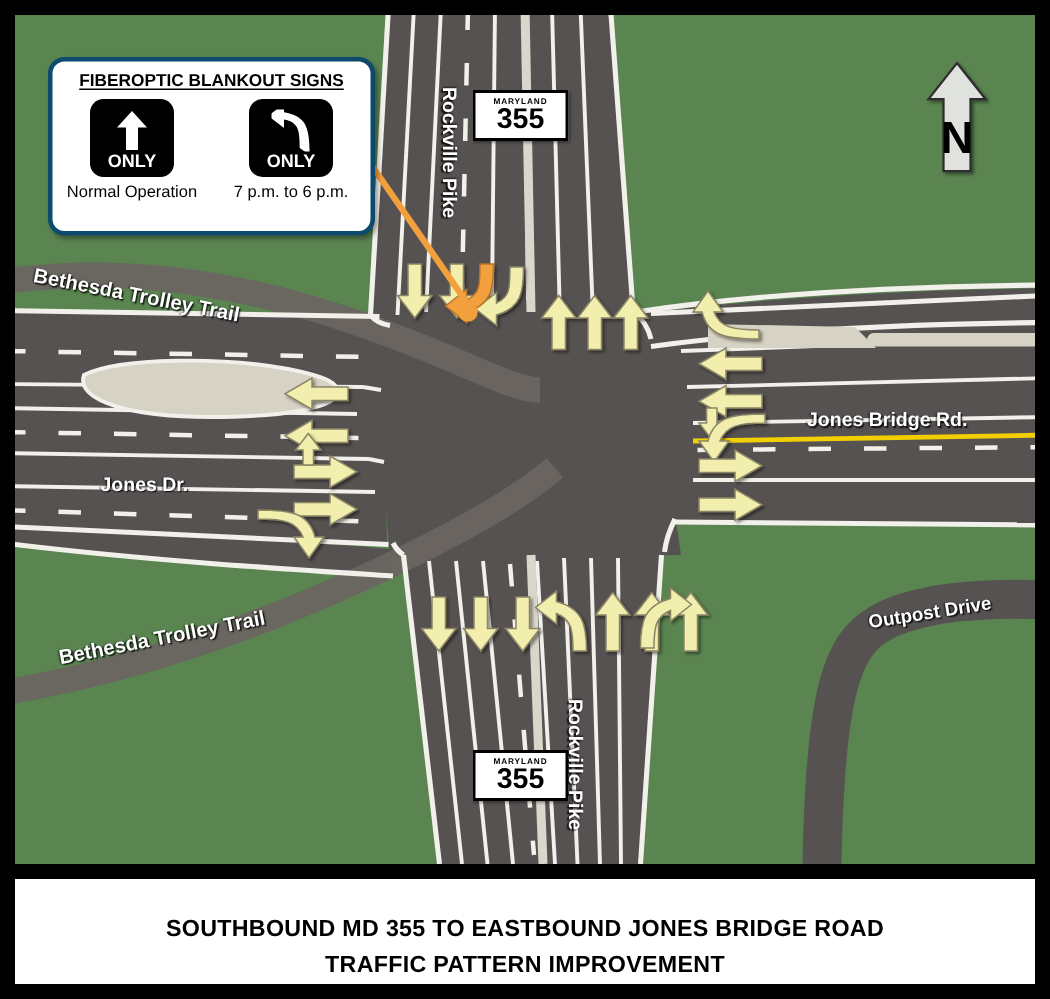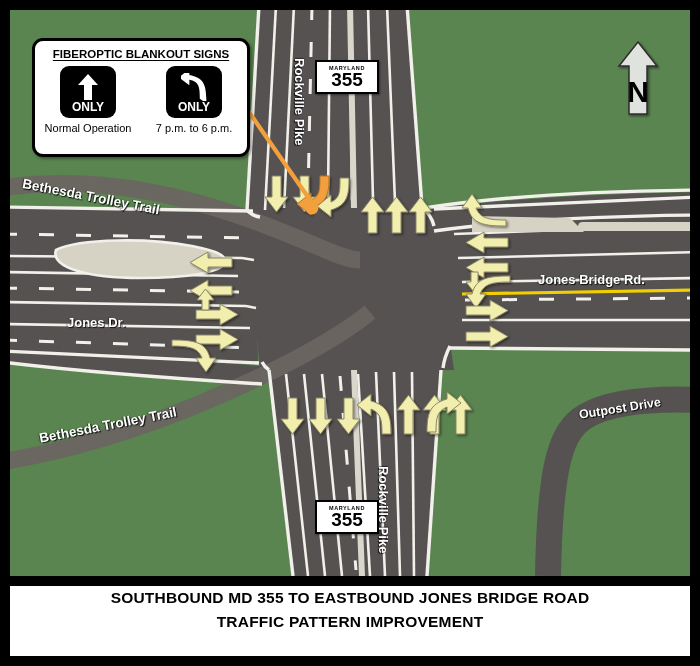--- a/index.html
+++ b/index.html
@@ -5,26 +5,26 @@
   html,body{margin:0;padding:0;background:#000;}
   body{width:700px;height:666px;overflow:hidden;font-family:"Liberation Sans",sans-serif;}
   #stage{position:relative;width:700px;height:666px;background:#000;}
 
   
   #map{position:absolute;left:10px;top:10px;width:680px;height:566px;background:#5a8450;overflow:hidden;}
   .svgwrap{position:absolute;left:0;top:0;width:680px;height:566px;}
 
   
   #caption{position:absolute;left:10px;top:586px;width:680px;height:70px;background:#fff;
-           display:flex;flex-direction:column;align-items:center;justify-content:flex-start;}
+           display:flex;flex-direction:column;align-items:center;justify-content:flex-end;}
   #caption .ln{font-weight:bold;font-size:15.5px;letter-spacing:.2px;color:#000;line-height:1.55;white-space:nowrap;}
 
   
   #legend{position:absolute;left:22px;top:28px;width:218px;height:119px;background:#fff;
-          border:3px solid #000000;border-radius:11px;box-sizing:border-box;
+          border:3px solid #0c4a6e;border-radius:11px;box-sizing:border-box;
           box-shadow:2px 2px 3px rgba(0,0,0,.35);z-index:40;}
   #legend .ltitle{text-align:center;font-weight:bold;font-size:11.5px;color:#000;margin-top:7px;
                   text-decoration:underline;text-underline-offset:2px;}
   #legend .signs{display:flex;justify-content:space-around;margin-top:6px;align-items:center;}
   #legend .col{display:flex;flex-direction:column;align-items:center;width:96px;}
   .blankout{width:56px;height:52px;background:#000;border-radius:9px;display:flex;
             flex-direction:column;align-items:center;justify-content:center;}
   .blankout .glyph{height:30px;display:flex;align-items:center;justify-content:center;}
   .blankout .only{color:#fff;font-weight:bold;font-size:12px;line-height:1;margin-top:-1px;}
   #legend .cap{font-size:11px;color:#000;margin-top:4px;white-space:nowrap;font-weight:500;}

